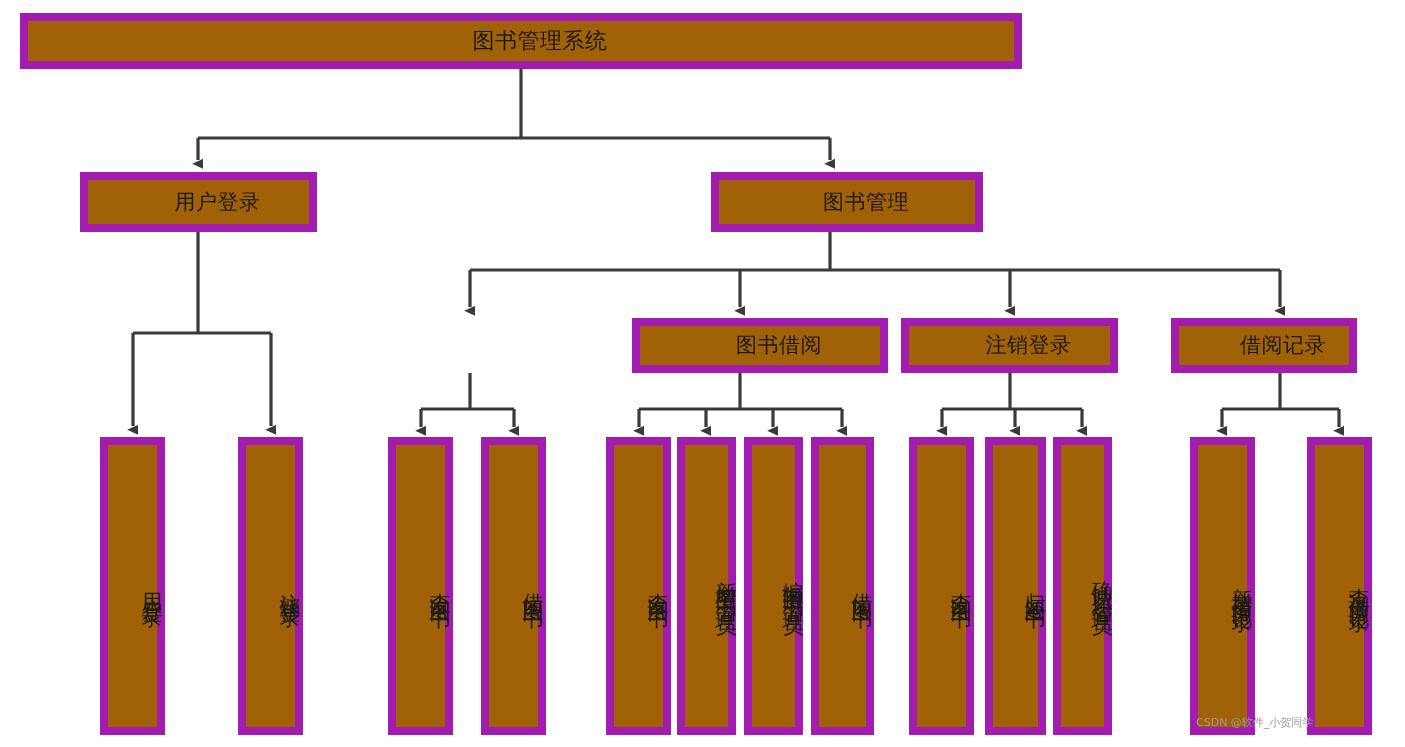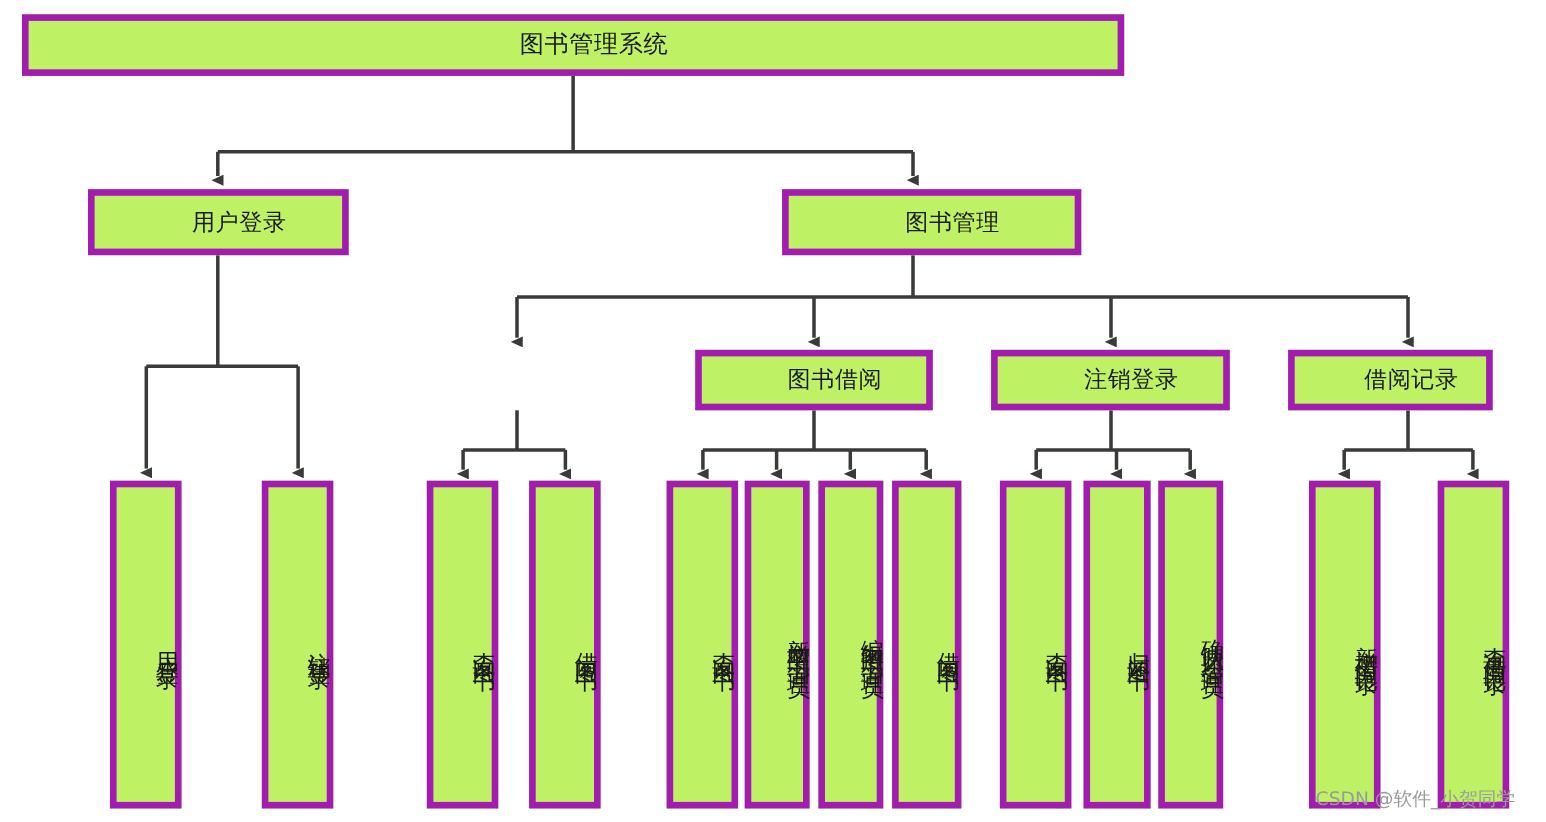--- a/index.html
+++ b/index.html
@@ -22,22 +22,22 @@
     position: absolute;
     left: 0;
     top: 0;
     width: 1405px;
     height: 747px;
     pointer-events: none;
   }
   .node {
     position: absolute;
     box-sizing: border-box;
-    background: #bef264;
-    border: 6px solid #a21caf;
+    background: #a16207;
+    border: 8px solid #a21caf;
     display: flex;
     align-items: center;
     justify-content: center;
     color: #1a1a1a;
     padding-left: 38px;
   }
   .node .label {
     display: block;
     text-align: center;
     line-height: 1.18;
@@ -56,21 +56,21 @@
     text-orientation: upright;
     font-size: 21px;
     letter-spacing: 5px;
     line-height: 1;
     max-height: 100%;
   }
   #root-node .label { font-size: 22px; }
   .watermark {
     position: absolute;
     color: #9a9a9a;
-    font-size: 17px;
+    font-size: 11px;
     white-space: nowrap;
     font-family: "DejaVu Sans", "Liberation Sans", sans-serif;
   }
 </style>
 </head>
 <body>
 
 <div id="canvas">
 
   <svg id="edges" viewBox="0 0 1405 747" xmlns="http://www.w3.org/2000/svg">
@@ -130,21 +130,21 @@
     <span class="label">图书管理系统</span>
   </div>
 
   <div class="node horiz" style="left:80px; top:172px; width:237px; height:60px;">
     <span class="label">用户登录</span>
   </div>
   <div class="node horiz" style="left:711px; top:172px; width:272px; height:60px;">
     <span class="label">图书管理</span>
   </div>
 
-  <div class="node horiz" style="left:632px; top:318px; width:216px; height:55px;">
+  <div class="node horiz" style="left:632px; top:318px; width:256px; height:55px;">
     <span class="label">图书借阅</span>
   </div>
   <div class="node horiz" style="left:901px; top:318px; width:217px; height:55px;">
     <span class="label">注销登录</span>
   </div>
   <div class="node horiz" style="left:1171px; top:318px; width:186px; height:55px;">
     <span class="label">借阅记录</span>
   </div>
 
   <div class="node vert" style="left:100px; top:437px; width:65px; height:298px;">

